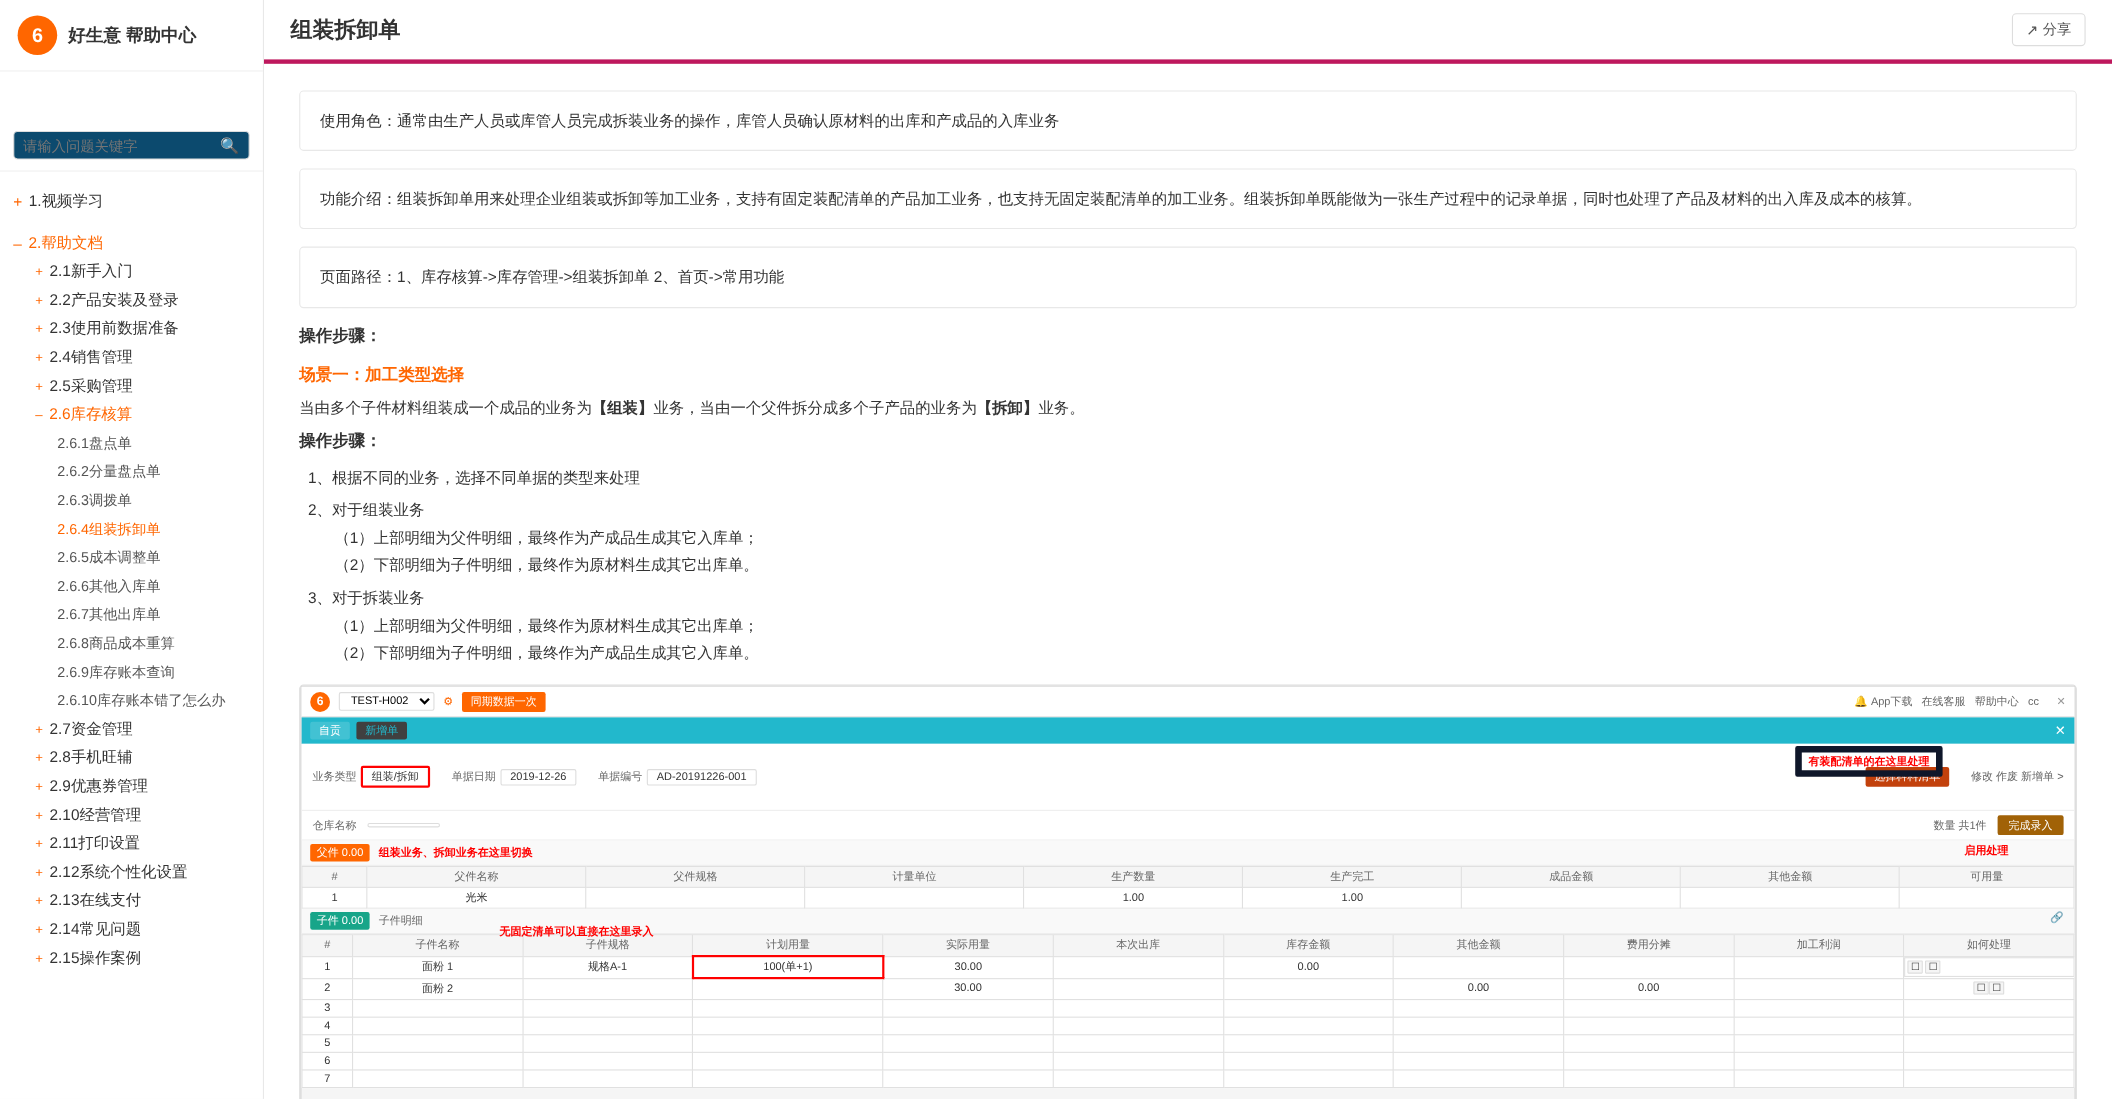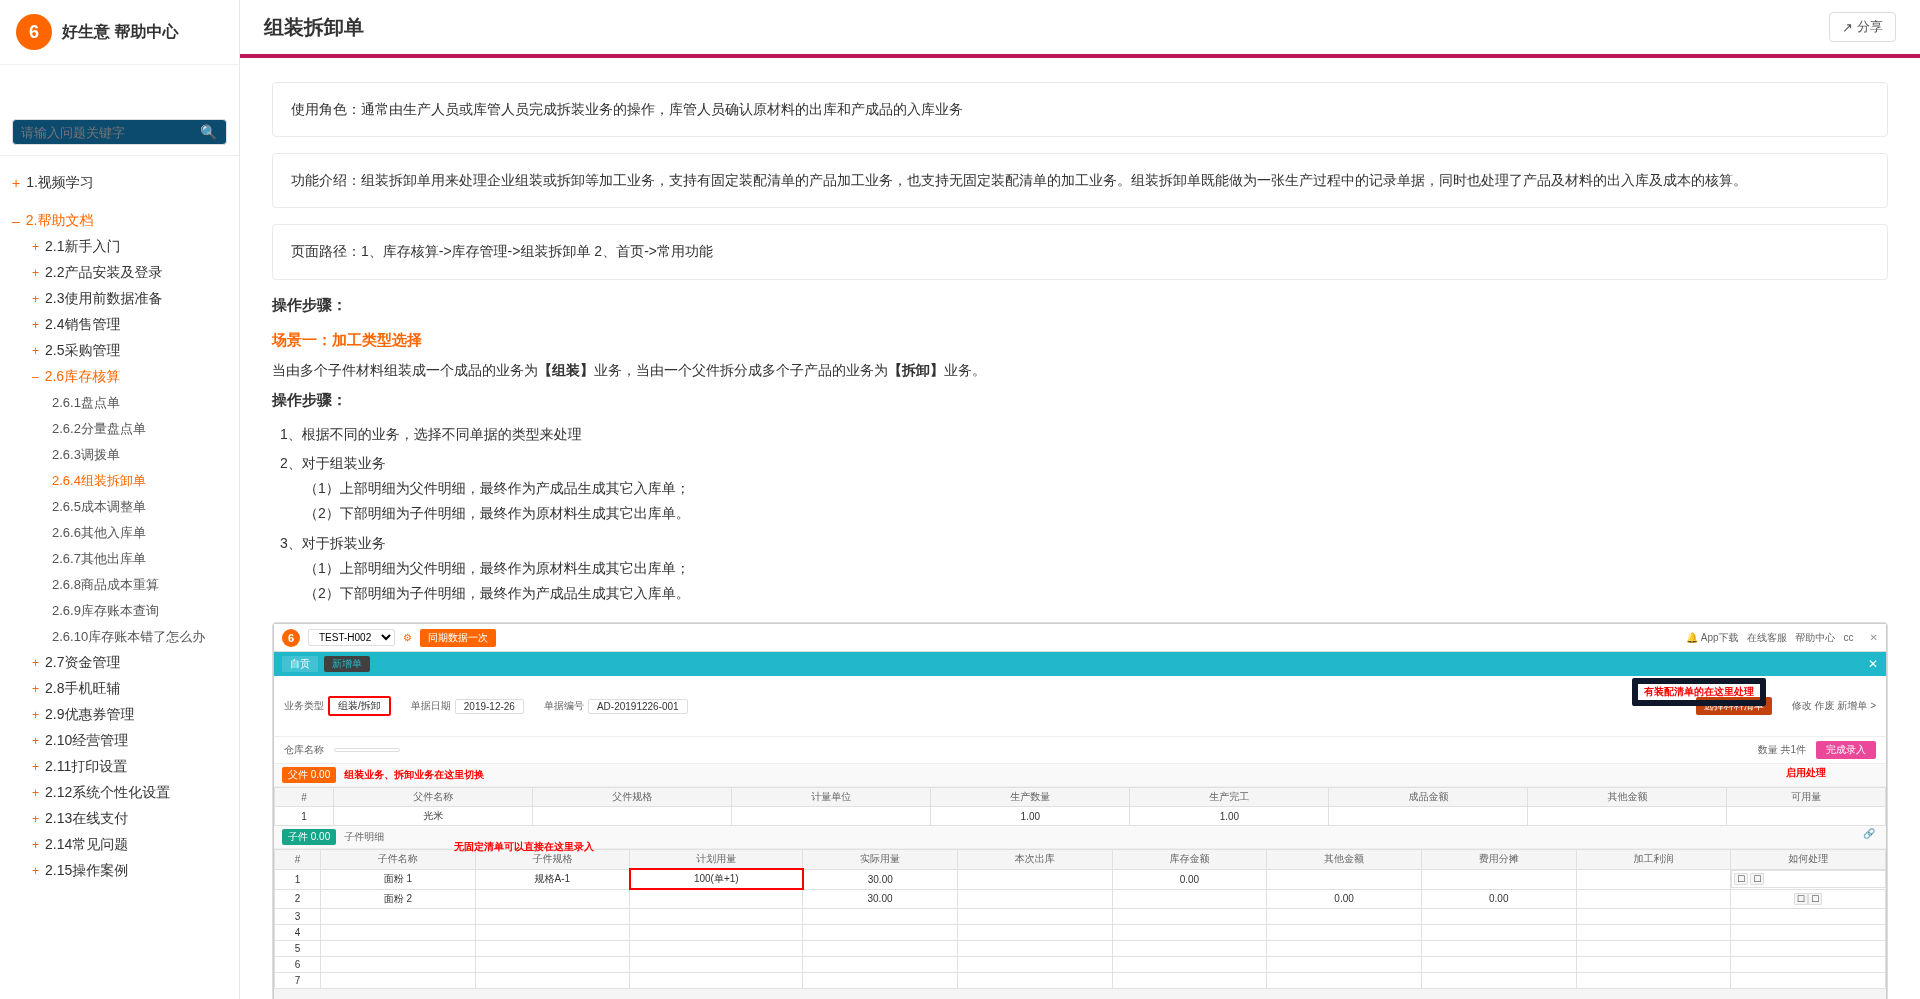--- a/index.html
+++ b/index.html
@@ -559,21 +559,21 @@
           <div style="flex:1;"></div>
           <span style="background:#c2410c;color:#fff;padding:2px 8px;border-radius:2px;font-size:10px;cursor:pointer;">选择科料清单</span>
           <span style="font-size:10px;color:#666;cursor:pointer;">修改 作废 新增单 &gt;</span>
         </div>
 
         <div style="background:#fff;padding:4px 10px;border-bottom:1px solid #eee;display:flex;align-items:center;gap:10px;">
           <span style="font-size:10px;color:#666;">仓库名称</span>
           <span style="border:1px solid #ddd;padding:1px 60px 1px 4px;font-size:10px;border-radius:2px;background:#fff;"></span>
           <div style="flex:1;"></div>
           <span style="font-size:10px;color:#666;">数量 共1件</span>
-          <span style="background:#ec4899;color:#fff;padding:2px 10px;border-radius:2px;font-size:10px;cursor:pointer;">完成录入</span>
+          <span style="background:#a16207;color:#fff;padding:2px 10px;border-radius:2px;font-size:10px;cursor:pointer;">完成录入</span>
         </div>
 
         <div class="app-section-header" style="position:relative;">
           <span style="background:#f60;color:#fff;padding:1px 6px;border-radius:2px;font-size:10px;">父件 0.00</span>
           <span style="color:#f00;font-size:10px;font-weight:bold;">组装业务、拆卸业务在这里切换</span>
 
           <span style="position:absolute;right:60px;top:2px;color:#f00;font-size:10px;font-weight:bold;">启用处理</span>
         </div>
 
         <div style="overflow-x:auto;background:#fff;">

